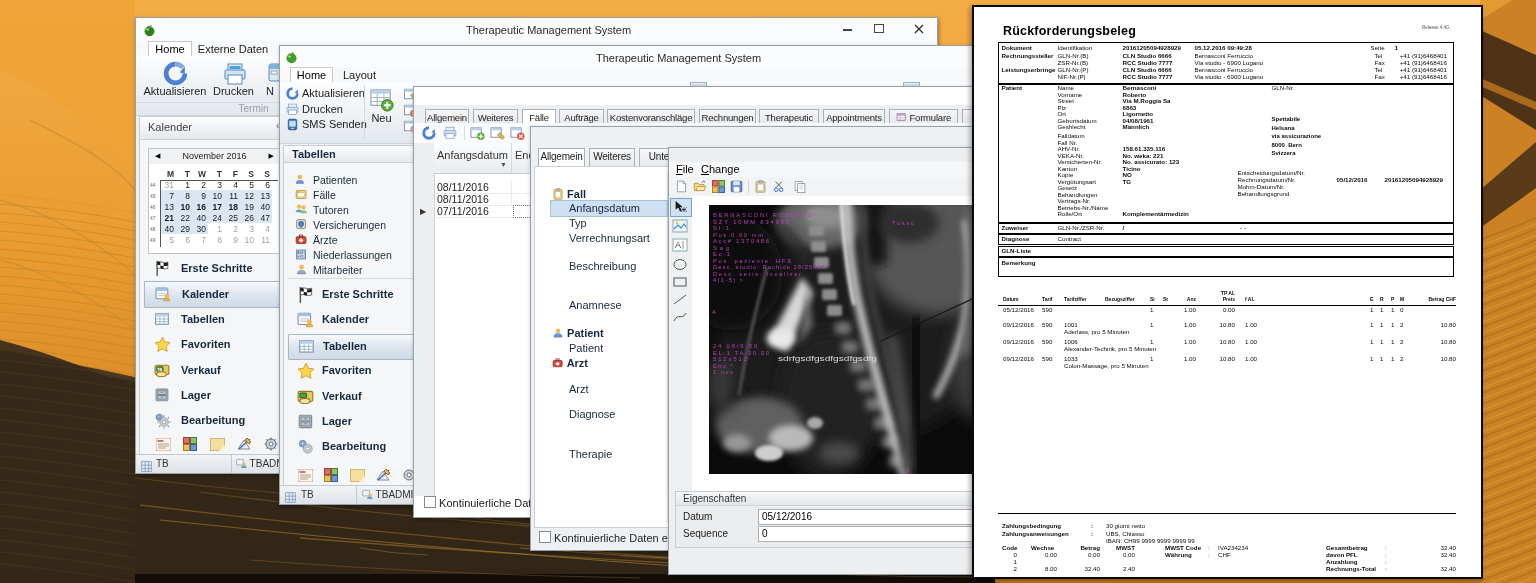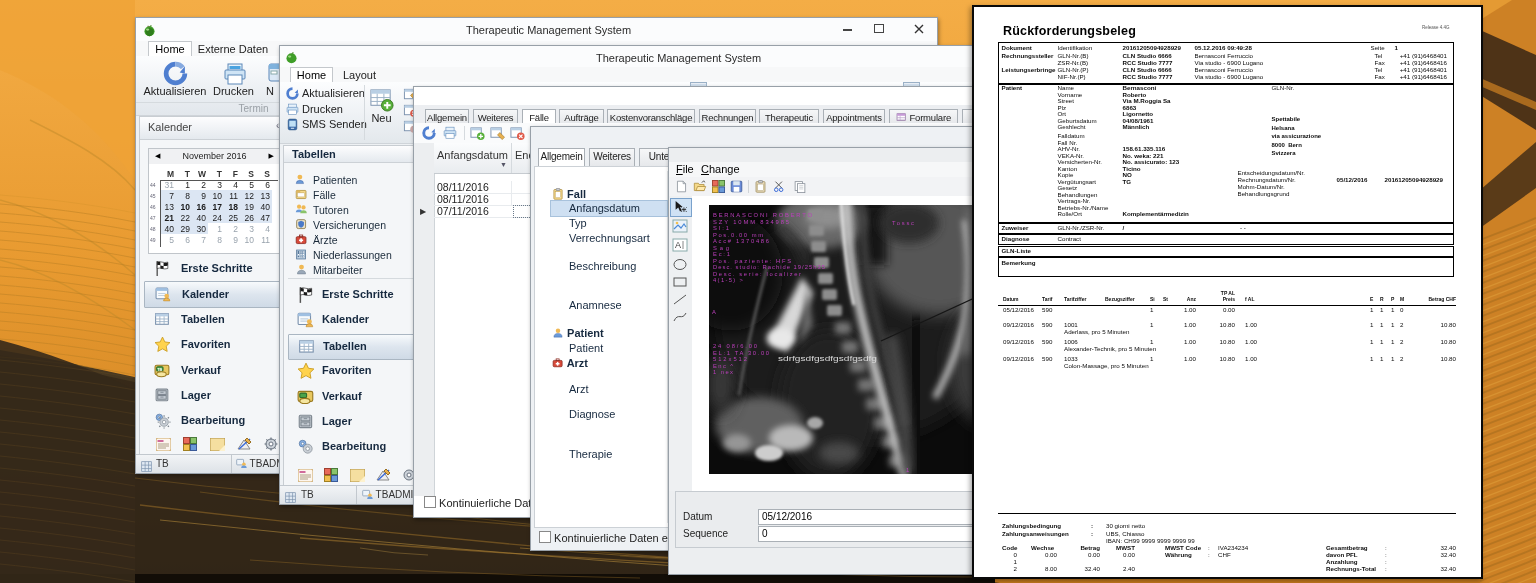--- a/index.html
+++ b/index.html
@@ -944,20 +944,23 @@
  <text x="4" y="149.5" textLength="56">EL:1 TA 30.00</text>
  <text x="4" y="156" textLength="34">512x512</text>
  <text x="4" y="162.5" textLength="20">Enc ^</text>
  <text x="4" y="169" textLength="20">1 nex</text>
  <text x="197" y="267">1</text>
 </g>
 <text x="69" y="156" font-family="Liberation Sans" font-size="7.2" fill="#d9d9d9" textLength="99" lengthAdjust="spacingAndGlyphs">sdrfgsdfgsdfgsdfgsdfg</text>
 </svg>
     </div>
  <div style="position:absolute;left:6px;top:343px;right:-2px;height:55px;background:#eaecee;border:1px solid #c6cbd0" id="w5props">
+  <div style="height:13px;background:linear-gradient(#f6f7f8,#e2e5e9);border-bottom:1px solid #d0d4d8">
+        <div class="abs" style="left:7px;top:1px;font-size:10px;color:#333">Eigenschaften</div>
+      </div>
   <div class="abs" style="left:7px;top:19px;font-size:10px;color:#222">Datum</div>
   <div class="abs" style="left:82px;top:17px;right:4px;height:13px;background:#fff;border:1px solid #aab0b6;font-size:10px;padding:1px 0 0 3px">05/12/2016</div>
   <div class="abs" style="left:7px;top:36px;font-size:10px;color:#222">Sequence</div>
   <div class="abs" style="left:82px;top:34px;right:4px;height:13px;background:#fff;border:1px solid #aab0b6;font-size:10px;padding:1px 0 0 3px">0</div>
  </div>
 </div>
 
 <div class="abs" id="paper" style="left:972px;top:5px;width:507px;height:570px;background:#fff;border:2px solid #0a0a0a;box-shadow:-2px 2px 5px rgba(0,0,0,.35)">
  <div class="abs" style="left:29px;top:17px;font-size:12.5px;font-weight:700;letter-spacing:.2px;color:#000">Rückforderungsbeleg</div>
  <div class="doc" style="left:448px;top:19px;font-size:4.5px;color:#555">Release 4.4G</div>

